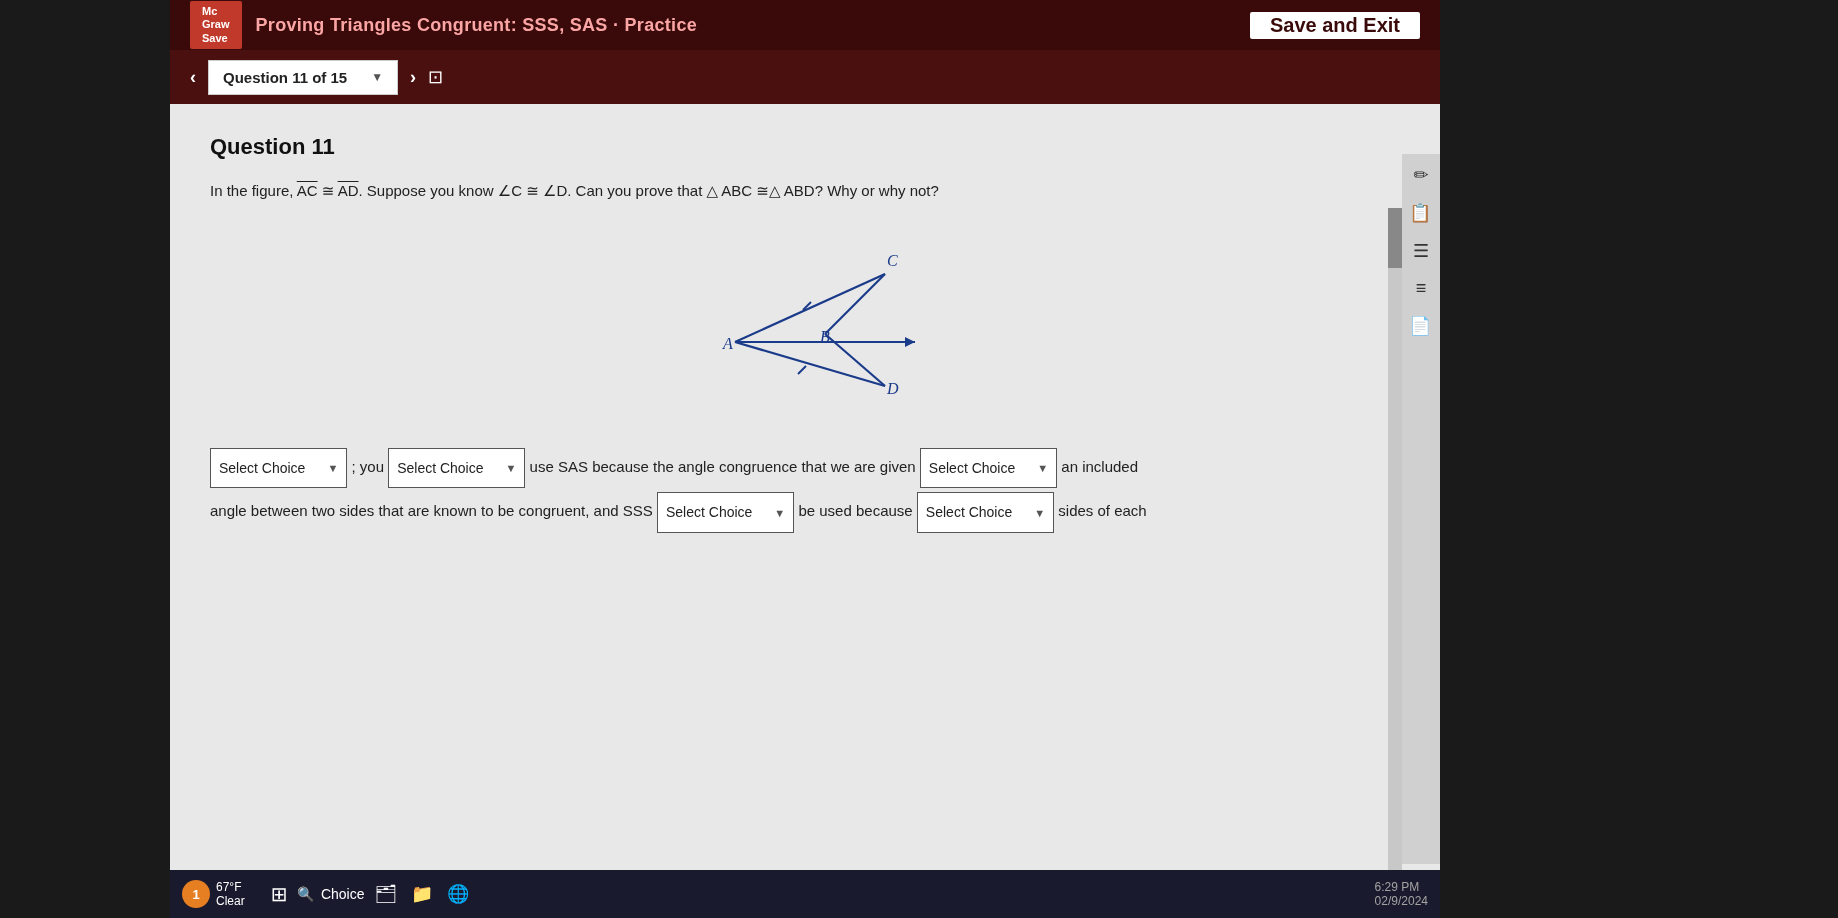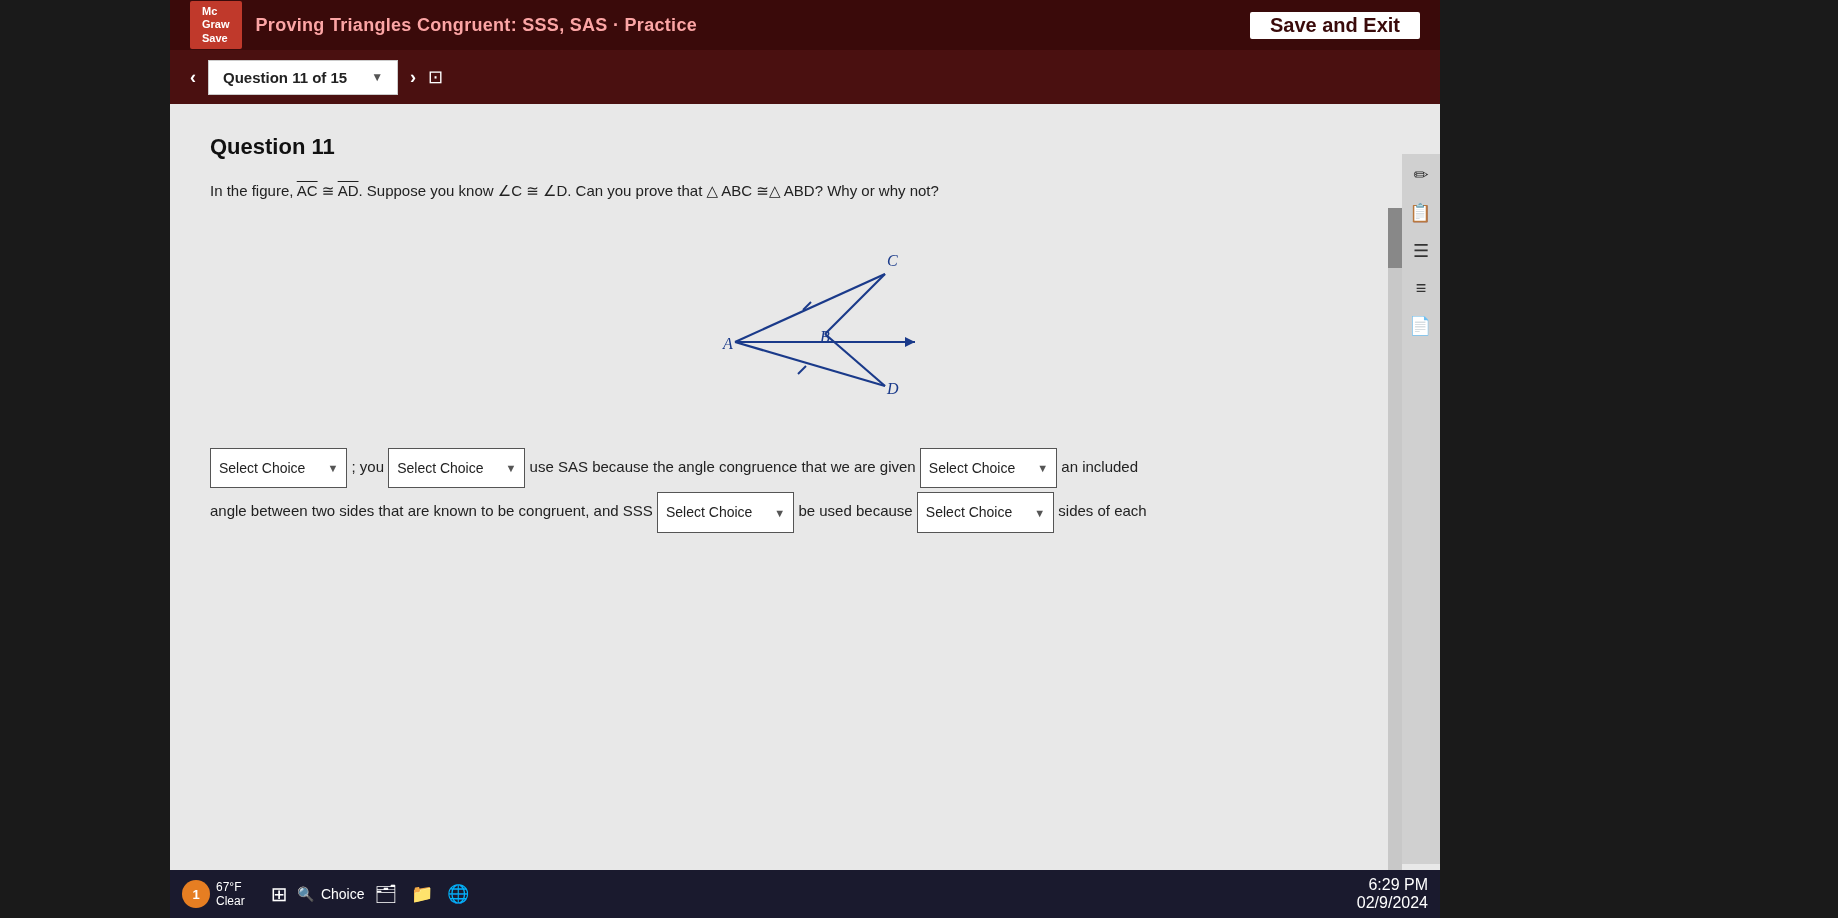--- a/index.html
+++ b/index.html
@@ -222,23 +222,22 @@
     }
     .taskbar-icons {
       display: flex;
       gap: 14px;
       align-items: center;
       color: white;
       font-size: 18px;
     }
     .taskbar-right {
       margin-left: auto;
-      color: #ffffff;
-      font-size: 16px;
-      text-align: right;
+      color: #a3a3a3;
+      font-size: 12px;
     }
     .weather-widget {
       display: flex;
       align-items: center;
       gap: 6px;
       color: white;
       font-size: 12px;
       margin-right: 16px;
     }
     .weather-icon {

